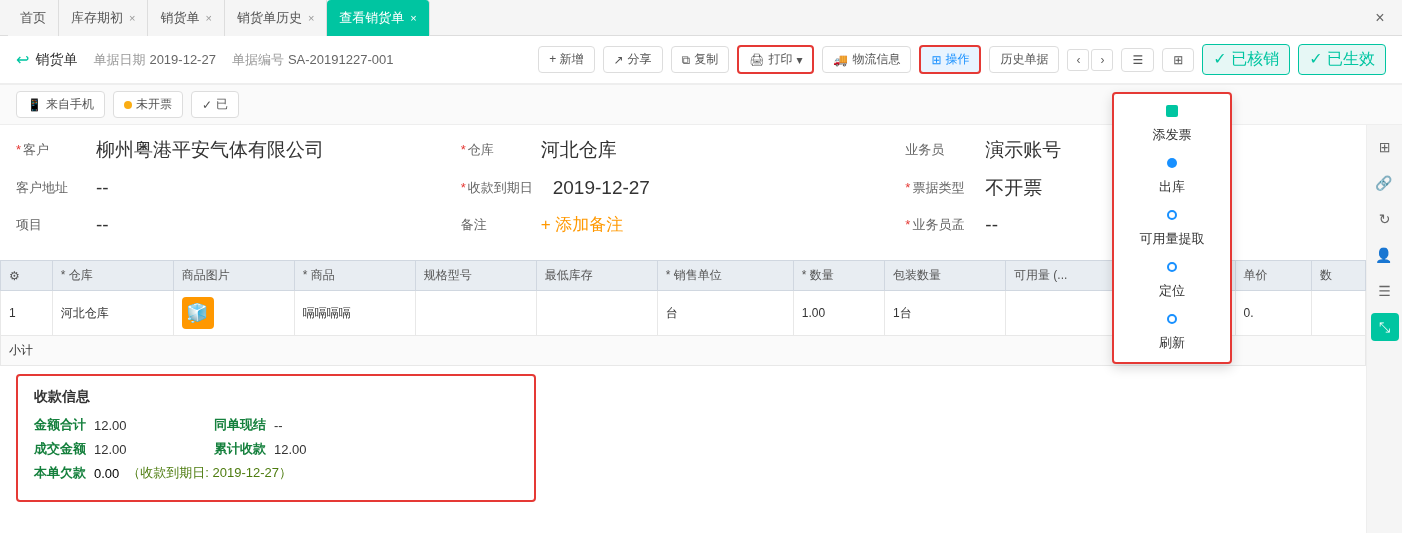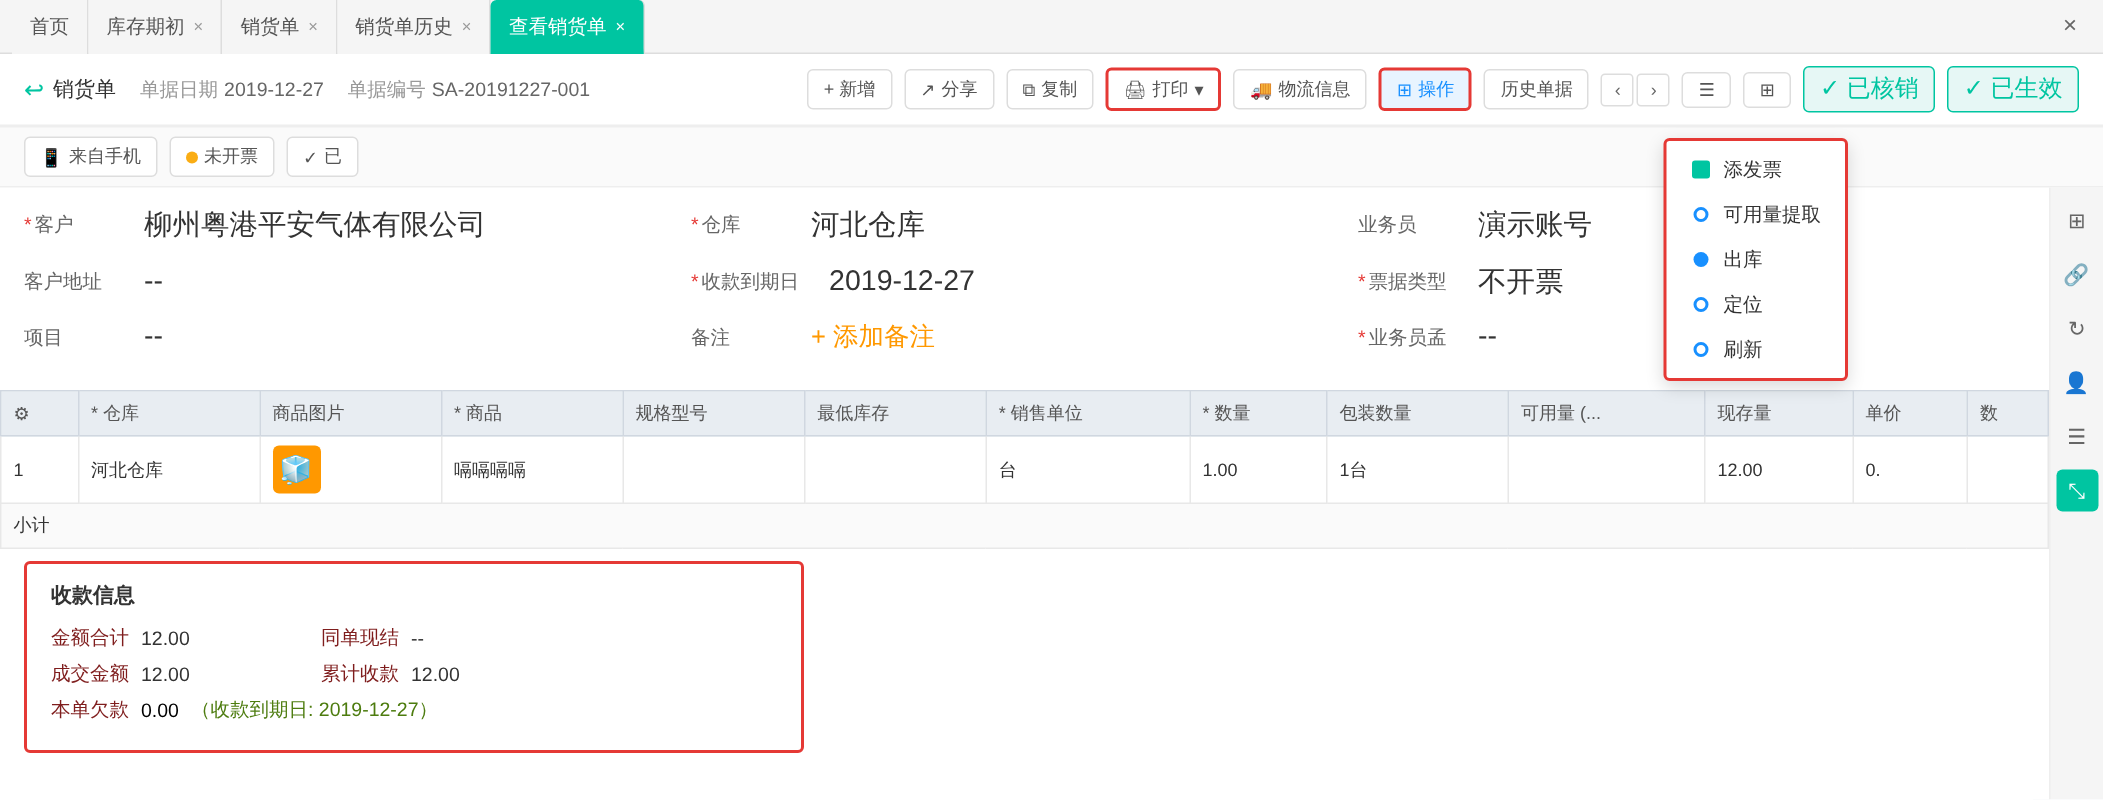--- a/index.html
+++ b/index.html
@@ -58,28 +58,28 @@
     
     .right-panel { width: 36px; background: #f5f5f5; border-left: 1px solid #eee; display: flex; flex-direction: column; align-items: center; padding: 8px 0; gap: 8px; flex-shrink: 0; }
     .right-panel-btn { width: 28px; height: 28px; display: flex; align-items: center; justify-content: center; cursor: pointer; color: #666; font-size: 14px; border-radius: 4px; }
     .right-panel-btn.active { background: #00c5a1; color: #fff; }
 
     
     .payment-section { margin: 8px 16px; border: 2px solid #e53935; border-radius: 4px; padding: 12px 16px; background: #fff; max-width: 520px; }
     .payment-title { font-size: 14px; font-weight: bold; margin-bottom: 10px; }
     .payment-row { display: flex; gap: 40px; margin-bottom: 6px; }
     .payment-item { display: flex; align-items: center; gap: 8px; min-width: 140px; }
-    .payment-label { color: #7f1d1d; font-size: 13px; }
+    .payment-label { color: #15803d; font-size: 13px; font-weight: bold; }
     .payment-value { color: #333; font-size: 13px; }
     .payment-value.red { color: #000000; }
     .payment-value.date { color: #4d7c0f; }
 
     
     .dropdown-menu { position: absolute; top: 92px; right: 170px; background: #fff; border: 2px solid #e53935; border-radius: 4px; box-shadow: 0 4px 12px rgba(0,0,0,0.15); z-index: 100; min-width: 120px; padding: 4px 0; }
-    .dropdown-item { display: flex; align-items: center; gap: 8px; padding: 6px 16px; cursor: pointer; font-size: 13px; color: #333; }
+    .dropdown-item { display: flex; align-items: center; gap: 8px; padding: 6px 16px; cursor: pointer; font-size: 13px; color: #333; flex-direction: column; }
     .dropdown-icon { width: 14px; height: 14px; display: flex; align-items: center; justify-content: center; }
     .icon-square { width: 12px; height: 12px; background: #00c5a1; border-radius: 2px; }
     .icon-circle { width: 10px; height: 10px; border-radius: 50%; background: #1890ff; }
     .icon-circle-outline { width: 10px; height: 10px; border-radius: 50%; border: 2px solid #1890ff; }
 
     
     .table-wrapper { overflow-x: auto; }
     .table-wrapper::-webkit-scrollbar { height: 6px; }
     .table-wrapper::-webkit-scrollbar-track { background: #f0f0f0; }
     .table-wrapper::-webkit-scrollbar-thumb { background: #ccc; border-radius: 3px; }
@@ -342,32 +342,32 @@
 
   <div class="dropdown-menu">
     <div class="dropdown-item">
       <span class="dropdown-icon">
         <span class="icon-square"></span>
       </span>
       <span>添发票</span>
     </div>
     <div class="dropdown-item">
       <span class="dropdown-icon">
+        <span class="icon-circle"></span>
+      </span>
+      <span>出库</span>
+    </div>
+    <div class="dropdown-item">
+      <span class="dropdown-icon">
         <span class="icon-circle-outline"></span>
       </span>
       <span>可用量提取</span>
     </div>
     <div class="dropdown-item">
       <span class="dropdown-icon">
-        <span class="icon-circle"></span>
-      </span>
-      <span>出库</span>
-    </div>
-    <div class="dropdown-item">
-      <span class="dropdown-icon">
         <span class="icon-circle-outline"></span>
       </span>
       <span>定位</span>
     </div>
     <div class="dropdown-item">
       <span class="dropdown-icon">
         <span class="icon-circle-outline"></span>
       </span>
       <span>刷新</span>
     </div>

